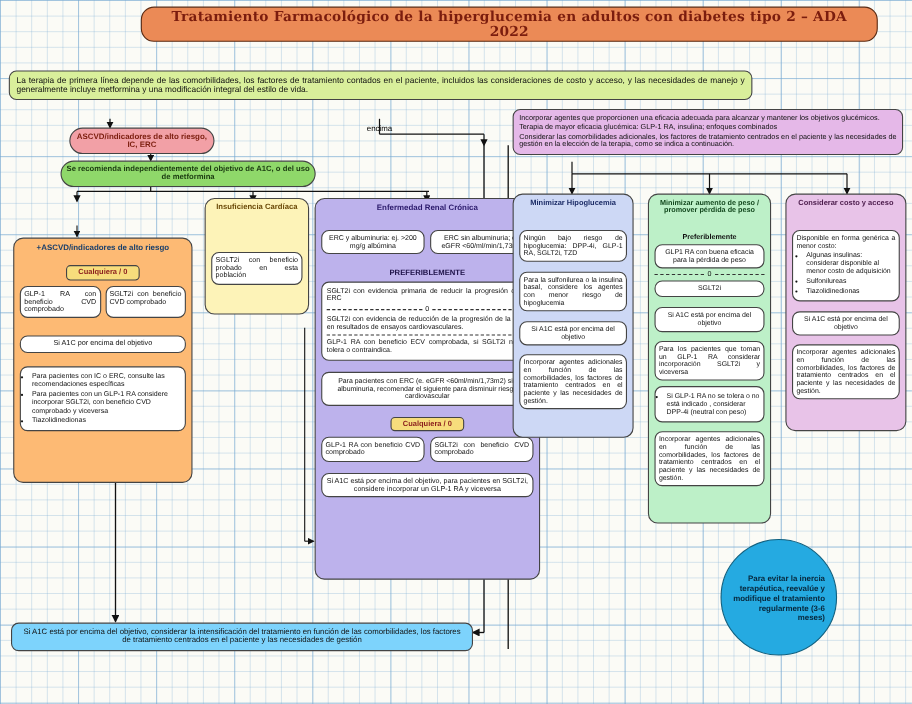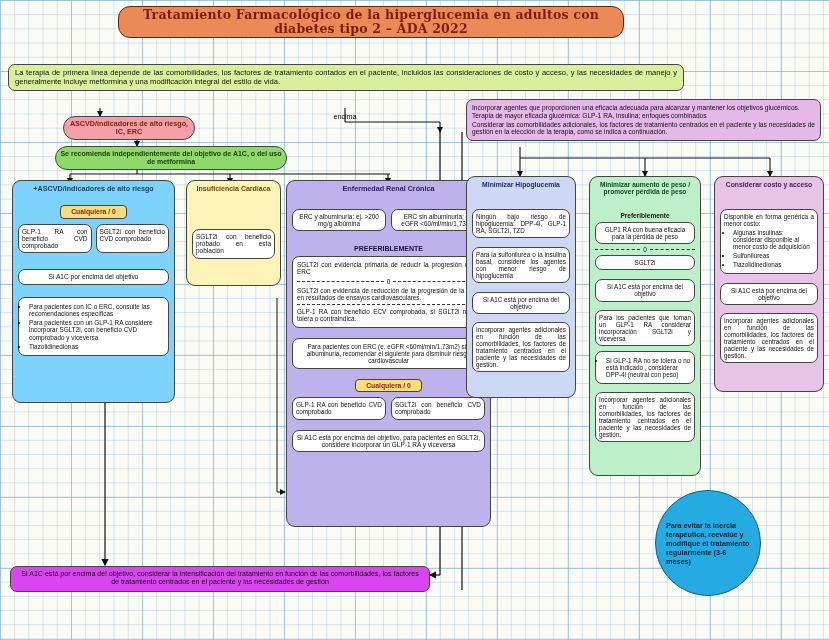--- a/index.html
+++ b/index.html
@@ -104,21 +104,21 @@
 
   <line x1="770" y1="286" x2="770" y2="295" stroke="#111" stroke-width="1" marker-end="url(#ar)"></line>
   <line x1="770" y1="320" x2="770" y2="329" stroke="#111" stroke-width="1" marker-end="url(#ar)"></line>
 
   <line x1="105" y1="393" x2="105" y2="565" stroke="#111" stroke-width="1.2" marker-end="url(#ar)"></line>
   <line x1="440" y1="132" x2="440" y2="575" stroke="#111" stroke-width="1.2"></line>
   <line x1="440" y1="575" x2="430" y2="575" stroke="#111" stroke-width="1.2" marker-end="url(#ar)"></line>
   <line x1="462" y1="132" x2="462" y2="590" stroke="#111" stroke-width="1.2"></line>
 </svg>
 
-<div class="node" style="left:118px;top:6px;width:506px;height:30px;">
+<div class="node" style="left:128px;top:6px;width:670px;height:30px;">
   <div class="box ctr title pill" style="background:#eb8a56;border:1.5px solid #5a2a12;height:30px;display:flex;align-items:center;justify-content:center;padding:0 8px;">Tratamiento Farmacológico de la hiperglucemia en adultos con diabetes tipo 2 – ADA 2022</div>
 </div>
 
 <div class="node" style="left:8px;top:64px;width:676px;">
   <div class="box just" style="background:#d9ef9b;font-size:7.6px;padding:4px 6px;">La terapia de primera línea depende de las comorbilidades, los factores de tratamiento contados en el paciente, incluidos las consideraciones de costo y acceso, y las necesidades de manejo y generalmente incluye metformina y una modificación integral del estilo de vida.</div>
 </div>
 
 <div class="node" style="left:63px;top:116px;width:132px;">
   <div class="box ctr b pill" style="background:#f2a0a6;color:#7b1d0e;font-size:7.2px;padding:3px 4px;">ASCVD/indicadores de alto riesgo, IC, ERC</div>
 </div>
@@ -132,21 +132,21 @@
 
 <div class="node" style="left:466px;top:99px;width:355px;">
   <div class="box just" style="background:#e5b8e8;font-size:6.6px;padding:4px 5px;">
     <div>Incorporar agentes que proporcionen una eficacia adecuada para alcanzar y mantener los objetivos glucémicos.</div>
     <div style="margin-top:1px;">Terapia de mayor eficacia glucémica: GLP-1 RA, insulina; enfoques combinados</div>
     <div style="margin-top:1px;">Considerar las comorbilidades adicionales, los factores de tratamiento centrados en el paciente y las necesidades de gestión en la elección de la terapia, como se indica a continuación.</div>
   </div>
 </div>
 
 <div class="node" style="left:12px;top:180px;width:163px;height:213px;">
-  <div class="box" style="background:#7dd3fc;height:213px;padding:4px 5px;border-radius:9px;">
+  <div class="box" style="background:#fdba74;height:213px;padding:4px 5px;border-radius:9px;margin-top:36px;">
     <div class="ctr b" style="font-size:7.2px;color:#1a3f6b;">+ASCVD/indicadores  de alto riesgo</div>
     <div style="margin-top:12px;text-align:center;">
       <span class="box b" style="display:inline-block;background:#f7dd7c;color:#8a1d1d;font-size:6.8px;padding:2px 10px;border-radius:4px;">Cualquiera / 0</span>
     </div>
     <div style="display:flex;gap:4px;margin-top:5px;">
       <div class="box just" style="flex:1;background:#fff;font-size:6.5px;padding:3px;">GLP-1 RA con beneficio CVD comprobado</div>
       <div class="box just" style="flex:1;background:#fff;font-size:6.5px;padding:3px;">SGLT2i  con beneficio CVD comprobado</div>
     </div>
     <div class="box ctr" style="background:#fff;font-size:6.6px;margin-top:16px;padding:3px;">Si A1C por encima del objetivo</div>
     <div class="box" style="background:#fff;font-size:6.4px;margin-top:12px;padding:3px 3px 3px 1px;">
@@ -239,20 +239,20 @@
         <li>Sulfonilureas</li>
         <li>Tiazolidinedionas</li>
       </ul>
     </div>
     <div class="box ctr" style="background:#fff;font-size:6.3px;margin-top:9px;padding:3px;">Si A1C está por encima del objetivo</div>
     <div class="box just" style="background:#fff;font-size:6.3px;margin-top:8px;padding:3px;">Incorporar agentes adicionales en función de las comorbilidades, los factores de tratamiento centrados en el paciente y las necesidades de gestión.</div>
   </div>
 </div>
 
 <div class="node" style="left:10px;top:566px;width:420px;">
-  <div class="box ctr" style="background:#d946ef;font-size:7.1px;padding:4px 6px;">Si A1C está por encima del objetivo, considerar la intensificación del tratamiento en función de las comorbilidades, los factores de tratamiento centrados en el paciente y las necesidades de gestión</div>
+  <div class="box ctr" style="background:#7dd3fc;font-size:7.1px;padding:4px 6px;">Si A1C está por encima del objetivo, considerar la intensificación del tratamiento en función de las comorbilidades, los factores de tratamiento centrados en el paciente y las necesidades de gestión</div>
 </div>
 
 <div class="node" style="left:655px;top:490px;width:106px;height:106px;">
-  <div style="width:106px;height:106px;border-radius:50%;background:#25aae1;border:1px solid #11607f;display:flex;align-items:center;justify-content:center;text-align:left;padding:10px;box-sizing:border-box;">
+  <div style="width:106px;height:106px;border-radius:50%;background:#25aae1;border:1px solid #11607f;display:flex;align-items:center;justify-content:center;text-align:right;padding:10px;box-sizing:border-box;">
     <span class="b" style="font-size:7.2px;color:#07263a;line-height:1.25;">Para evitar la inercia terapéutica, reevalúe y modifique el tratamiento regularmente (3-6 meses)</span>
   </div>
 </div>
 
 </body></html>

